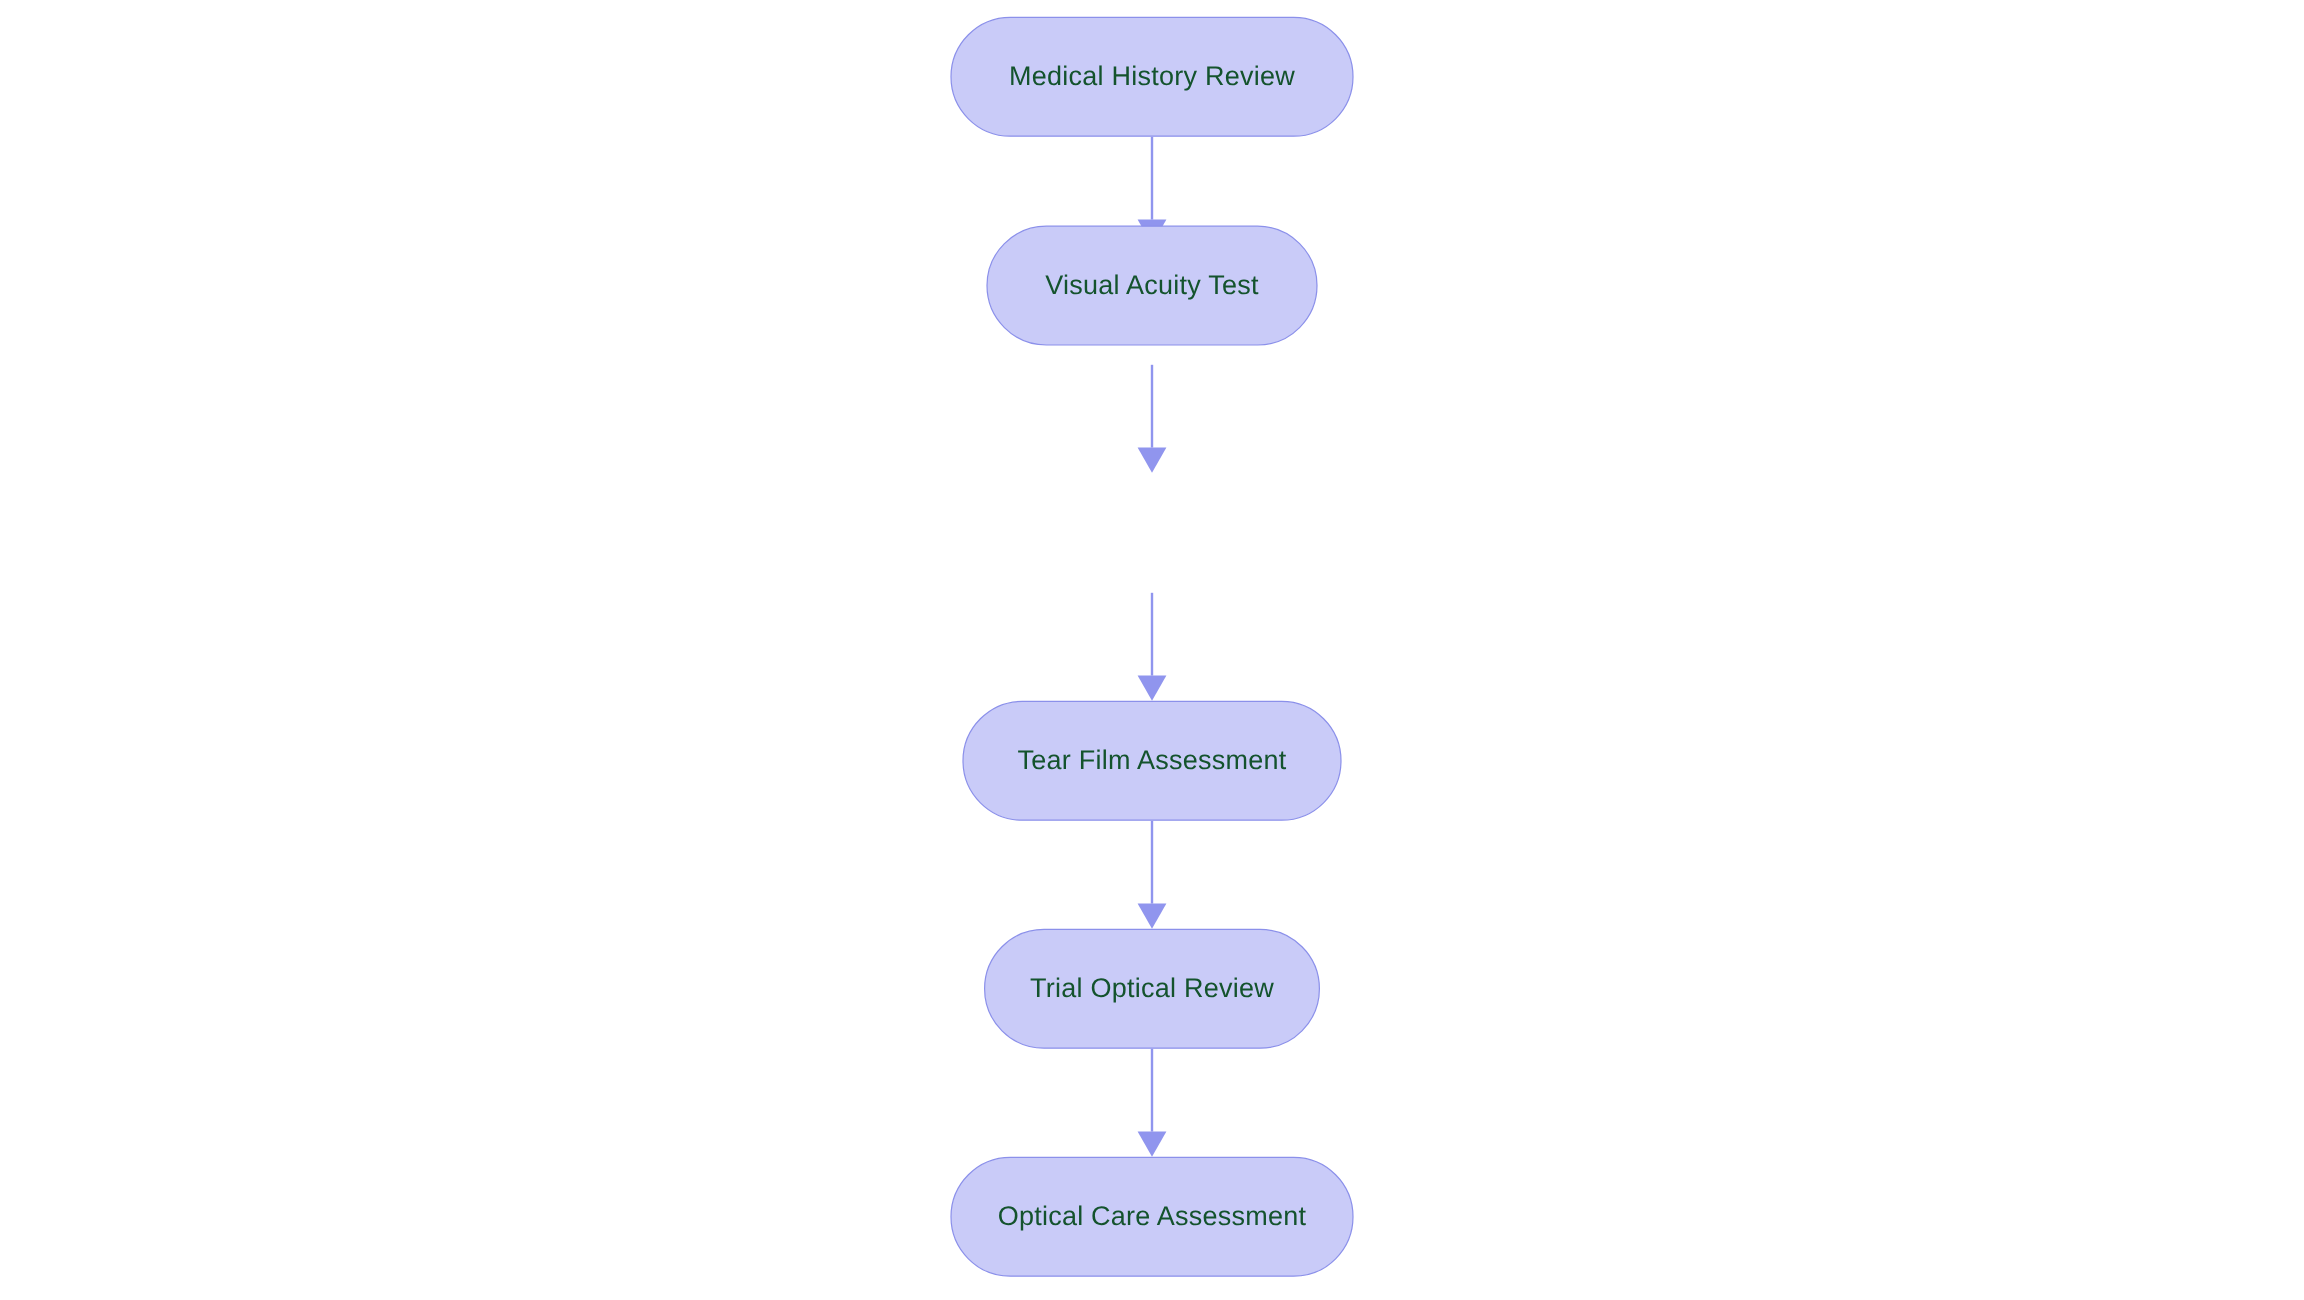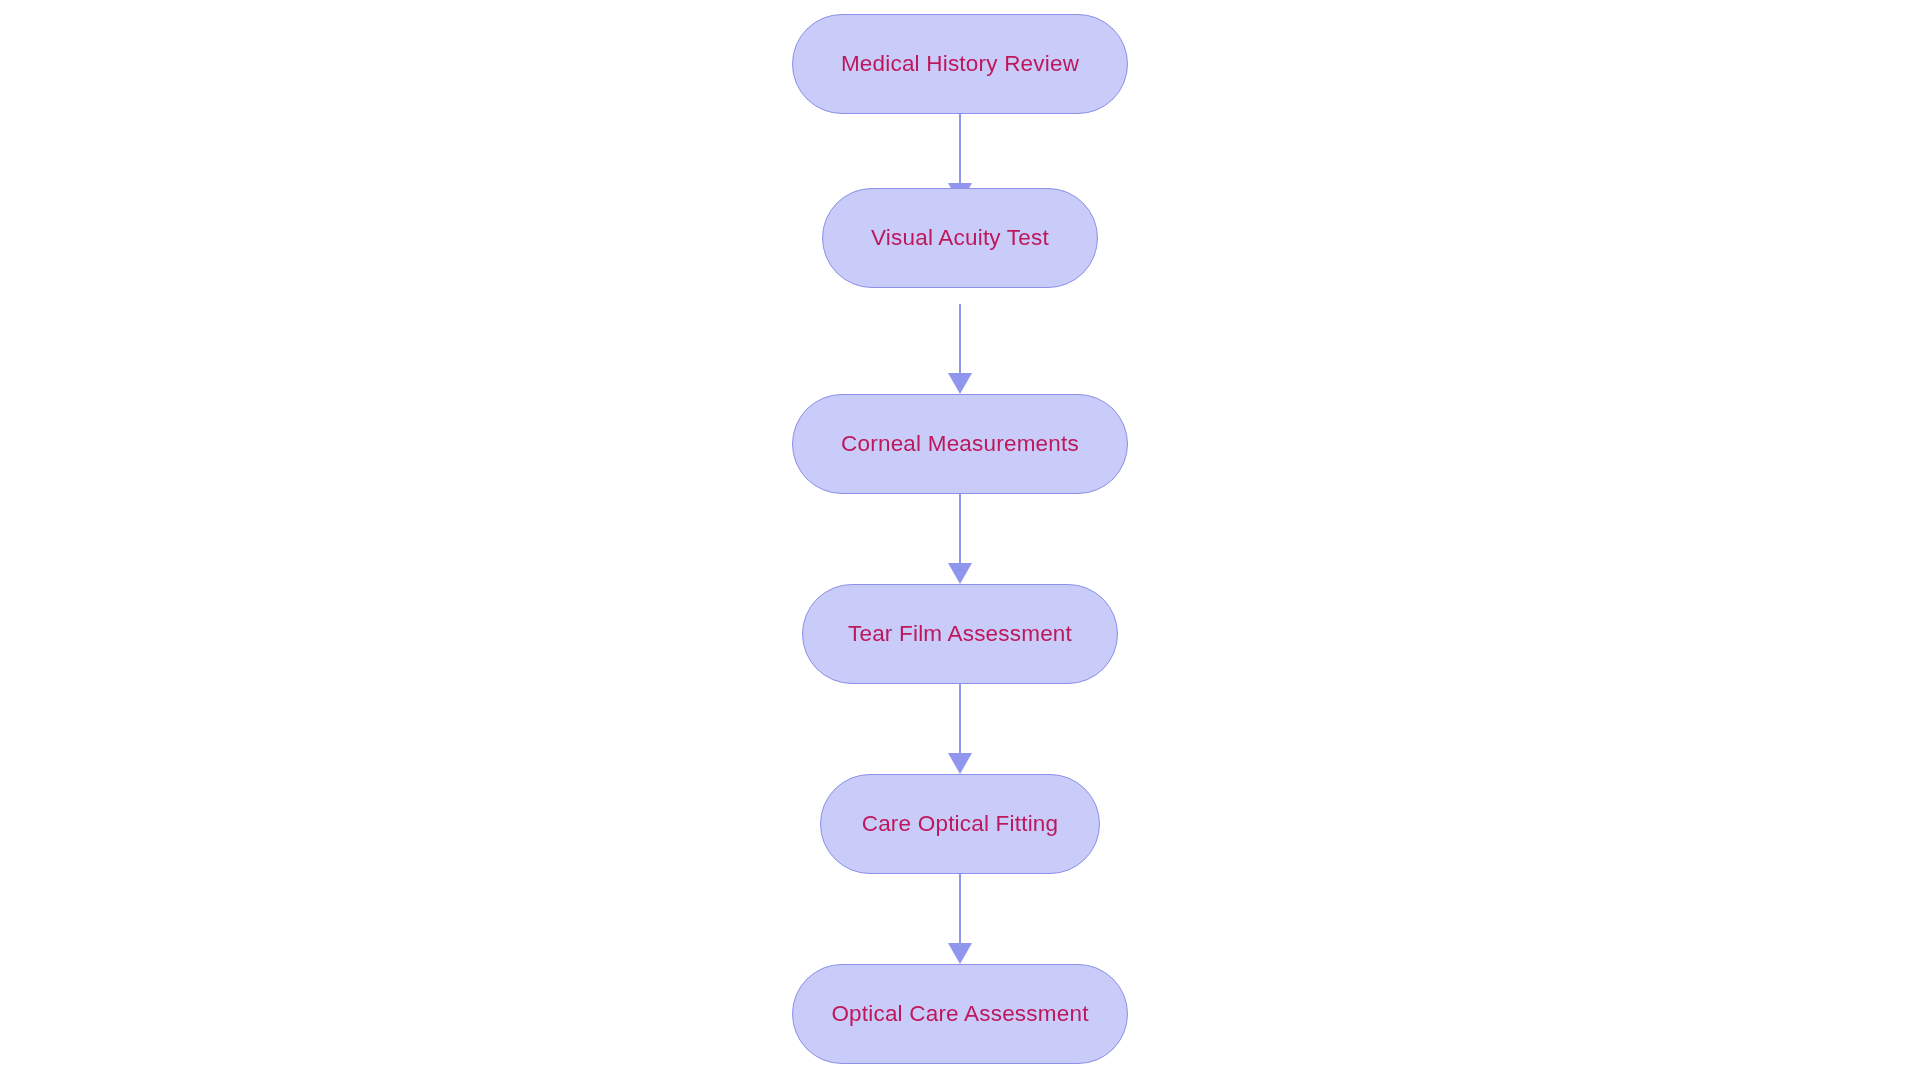--- a/index.html
+++ b/index.html
@@ -20,21 +20,21 @@
     left: 50%;
     transform: translateX(-50%);
     height: 100px;
     background: #c9cbf8;
     border: 1.5px solid #8b90ea;
     border-radius: 50px;
     box-sizing: border-box;
     display: flex;
     align-items: center;
     justify-content: center;
-    color: #be185d;
+    color: #14532d;
     font-size: 22.5px;
     letter-spacing: 0.2px;
     white-space: nowrap;
     text-align: center;
   }
   .node-1 { top: 14px;  width: 336px; }
   .node-2 { top: 188px; width: 276px; }
   .node-3 { top: 394px; width: 336px; }
   .node-4 { top: 584px; width: 316px; text-align: right; }
   .node-5 { top: 774px; width: 280px; }
@@ -85,40 +85,37 @@
 
   <div class="node node-2">
     <span>Visual Acuity Test</span>
   </div>
 
   <div class="arrow arrow-2">
     <div class="shaft"></div>
     <div class="head"></div>
   </div>
 
-  <div class="node node-3">
-    <span>Corneal Measurements</span>
-  </div>
 
   <div class="arrow arrow-3">
     <div class="shaft"></div>
     <div class="head"></div>
   </div>
 
   <div class="node node-4">
     <span>Tear Film Assessment</span>
   </div>
 
   <div class="arrow arrow-4">
     <div class="shaft"></div>
     <div class="head"></div>
   </div>
 
   <div class="node node-5">
-    <span>Care Optical Fitting</span>
+    <span>Trial Optical Review</span>
   </div>
 
   <div class="arrow arrow-5">
     <div class="shaft"></div>
     <div class="head"></div>
   </div>
 
   <div class="node node-6">
     <span>Optical Care Assessment</span>
   </div>

